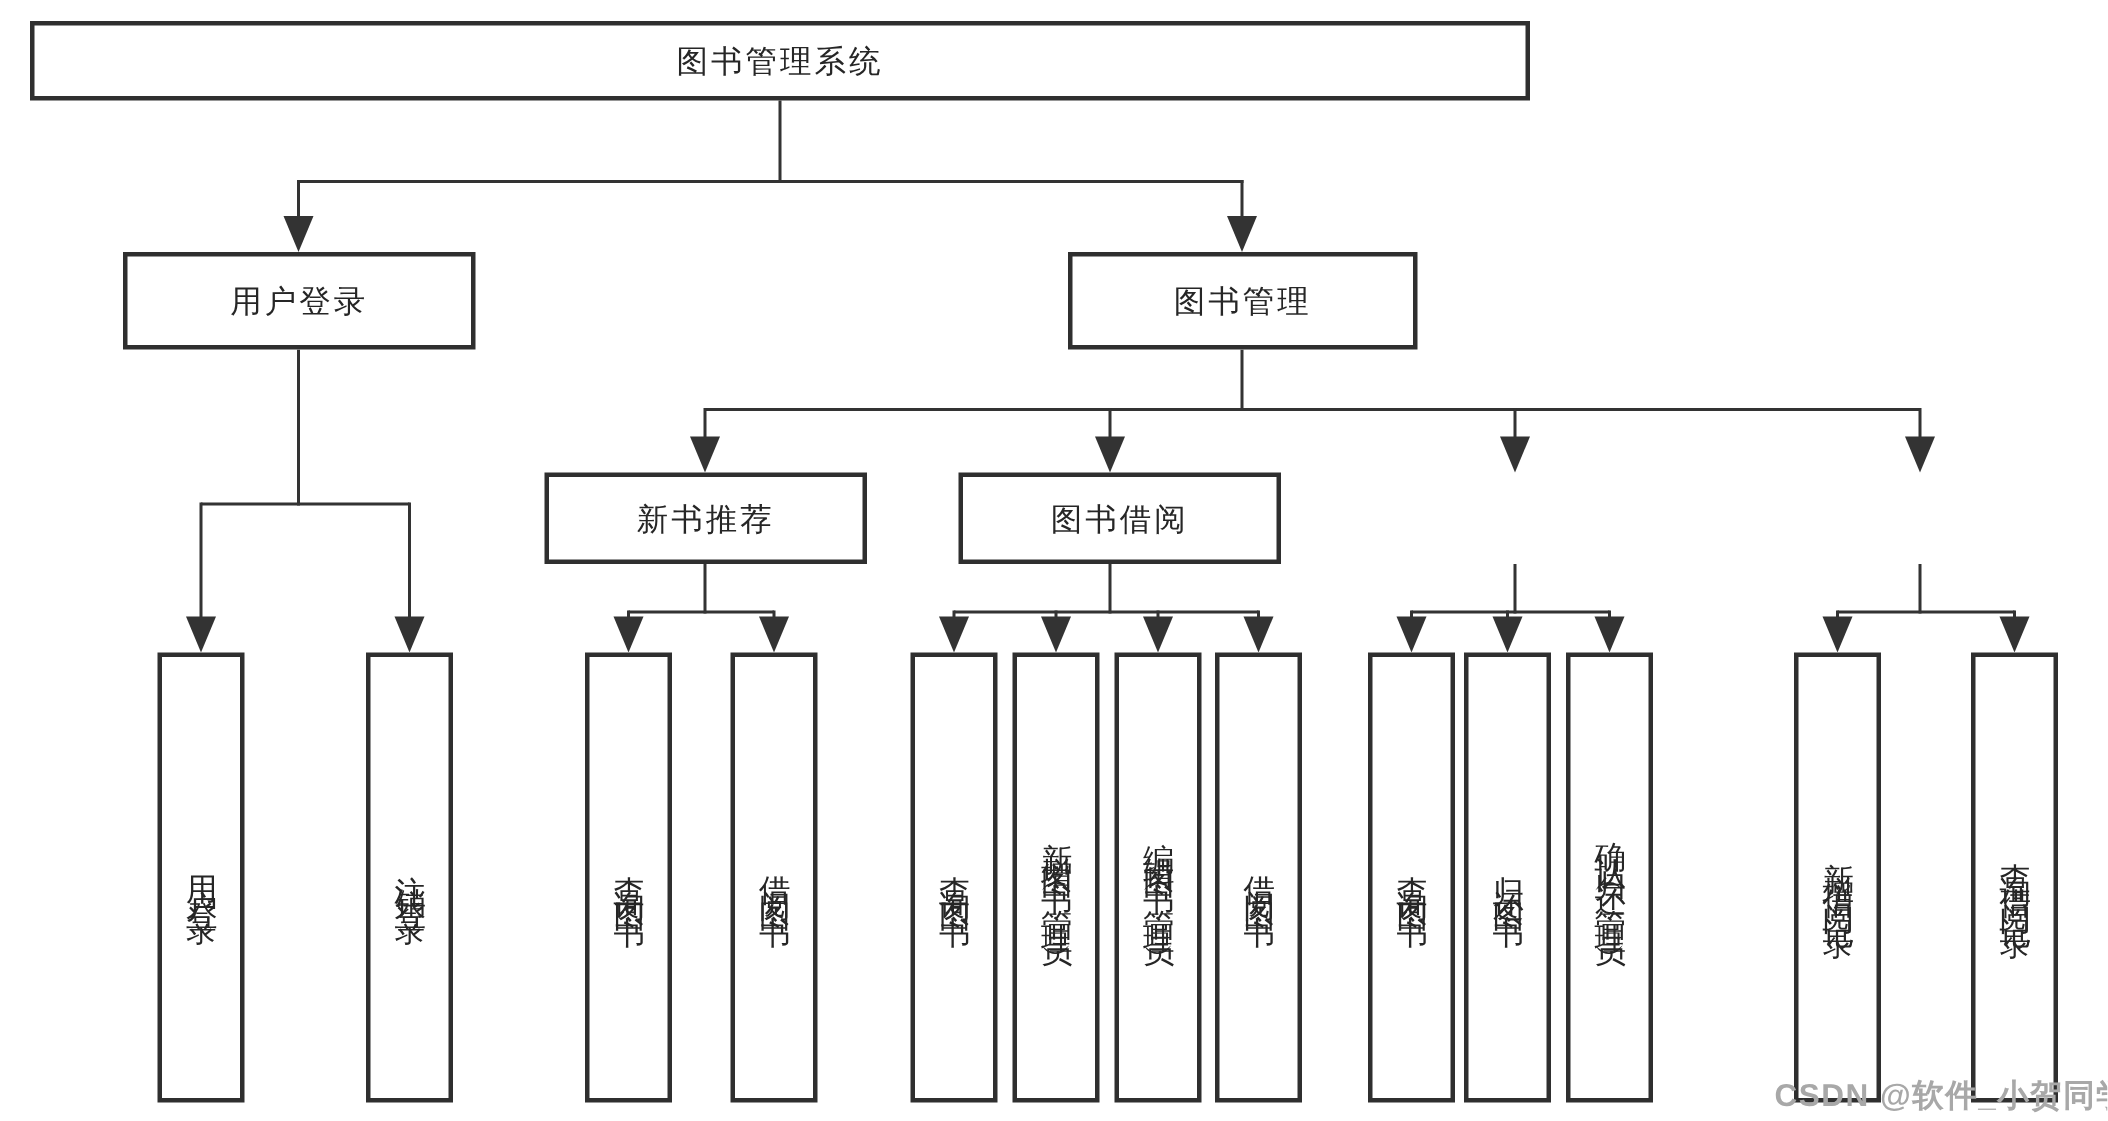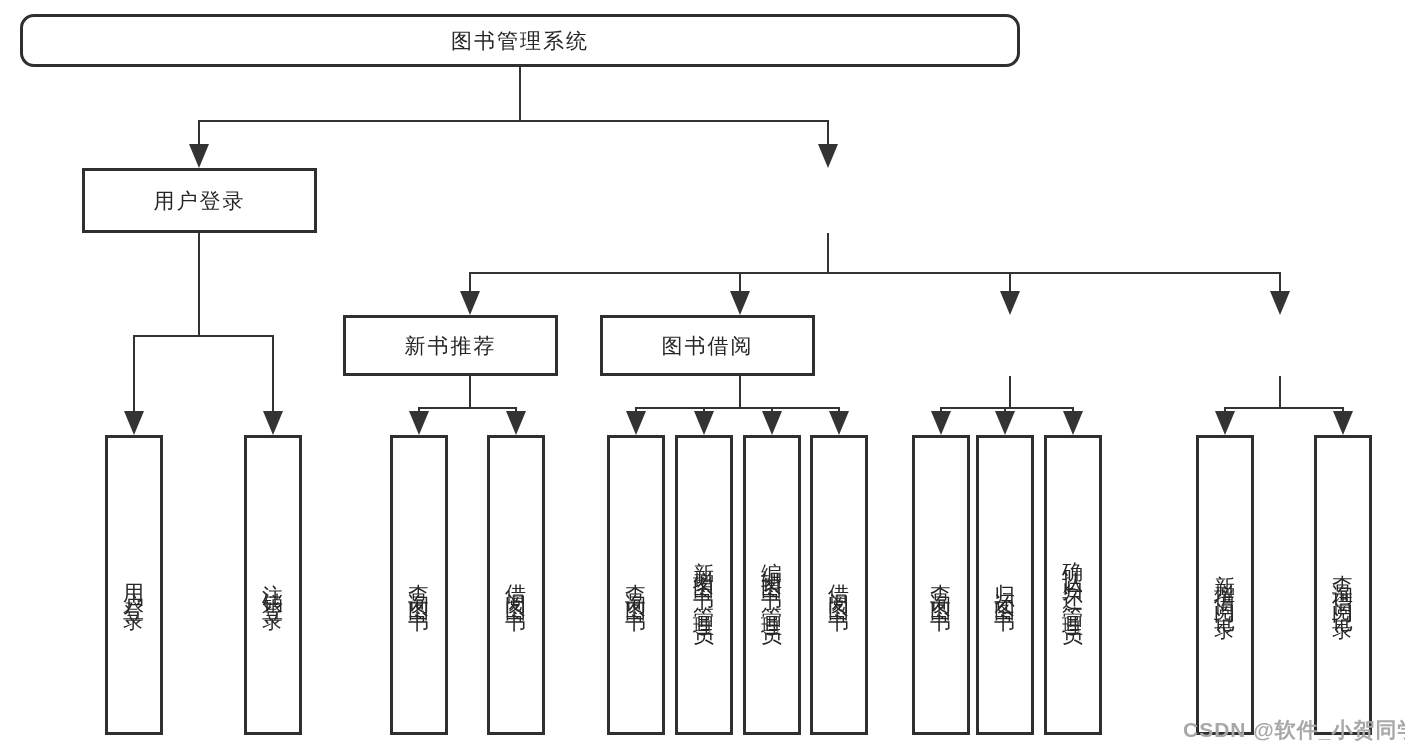--- a/index.html
+++ b/index.html
@@ -34,57 +34,60 @@
     position:absolute; left:1183px; top:716px; z-index:6;
     font-size:21px; font-weight:600; letter-spacing:1px;
     color:var(--muted,#a8a8a8); white-space:nowrap;
   }
 </style>
 </head>
 <body>
 
 <div class="canvas">
 
-  <div class="node" style="left:20px;top:14px;width:1000px;height:53px;border-radius:14px;">
+  <div class="node" style="left:20px;top:14px;width:1000px;height:53px;">
     <span class="h-label">图书管理系统</span>
   </div>
 
   <div class="vline" style="left:519px;top:66px;height:55px;"></div>
   <div class="hline" style="left:198px;top:120px;width:631px;"></div>
   <div class="vline" style="left:198px;top:120px;height:28px;"></div>
   <div class="arrow" style="left:189px;top:144px;"></div>
   <div class="vline" style="left:827px;top:120px;height:28px;"></div>
   <div class="arrow" style="left:818px;top:144px;"></div>
 
   <div class="node" style="left:82px;top:168px;width:235px;height:65px;">
     <span class="h-label">用户登录</span>
+  </div>
+  <div class="node" style="left:712px;top:168px;width:233px;height:65px;">
+    <span class="h-label">图书管理</span>
   </div>
 
   <div class="vline" style="left:198px;top:233px;height:104px;"></div>
   <div class="hline" style="left:134px;top:335px;width:139px;"></div>
   <div class="vline" style="left:133px;top:335px;height:78px;"></div>
   <div class="arrow" style="left:124px;top:411px;"></div>
   <div class="vline" style="left:272px;top:335px;height:78px;"></div>
   <div class="arrow" style="left:263px;top:411px;"></div>
 
   <div class="vline" style="left:827px;top:233px;height:41px;"></div>
   <div class="hline" style="left:470px;top:272px;width:810px;"></div>
   <div class="vline" style="left:469px;top:272px;height:21px;"></div>
   <div class="arrow" style="left:460px;top:291px;"></div>
   <div class="vline" style="left:739px;top:272px;height:21px;"></div>
   <div class="arrow" style="left:730px;top:291px;"></div>
   <div class="vline" style="left:1009px;top:272px;height:21px;"></div>
   <div class="arrow" style="left:1000px;top:291px;"></div>
   <div class="vline" style="left:1279px;top:272px;height:21px;"></div>
   <div class="arrow" style="left:1270px;top:291px;"></div>
 
-  <div class="node" style="left:343px;top:315px;width:215px;height:61px;">
+  <div class="node" style="left:363px;top:315px;width:215px;height:61px;">
     <span class="h-label">新书推荐</span>
   </div>
-  <div class="node" style="left:600px;top:315px;width:215px;height:61px;">
+  <div class="node" style="left:639px;top:315px;width:215px;height:61px;">
     <span class="h-label">图书借阅</span>
   </div>
 
   <div class="vline" style="left:469px;top:376px;height:33px;"></div>
   <div class="hline" style="left:419px;top:407px;width:97px;"></div>
   <div class="vline" style="left:418px;top:407px;height:8px;"></div>
   <div class="arrow" style="left:409px;top:411px;"></div>
   <div class="vline" style="left:515px;top:407px;height:8px;"></div>
   <div class="arrow" style="left:506px;top:411px;"></div>
 

